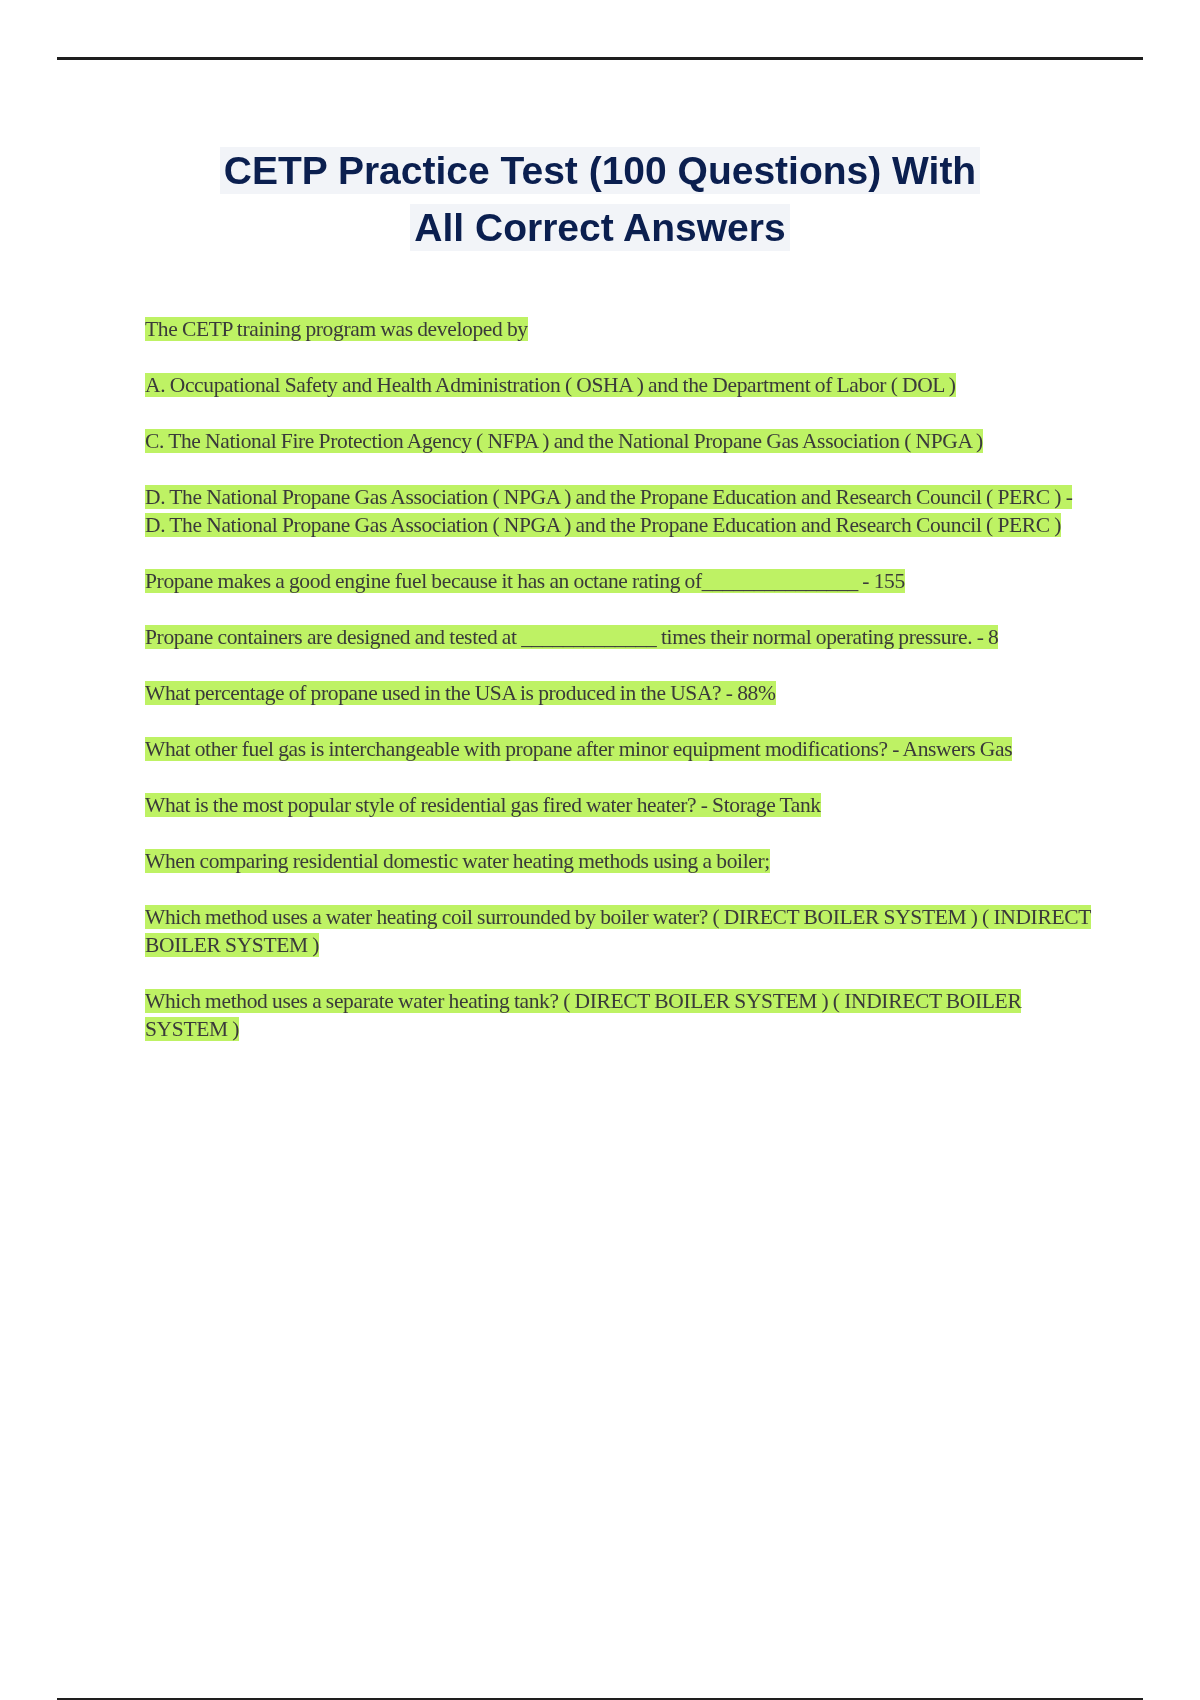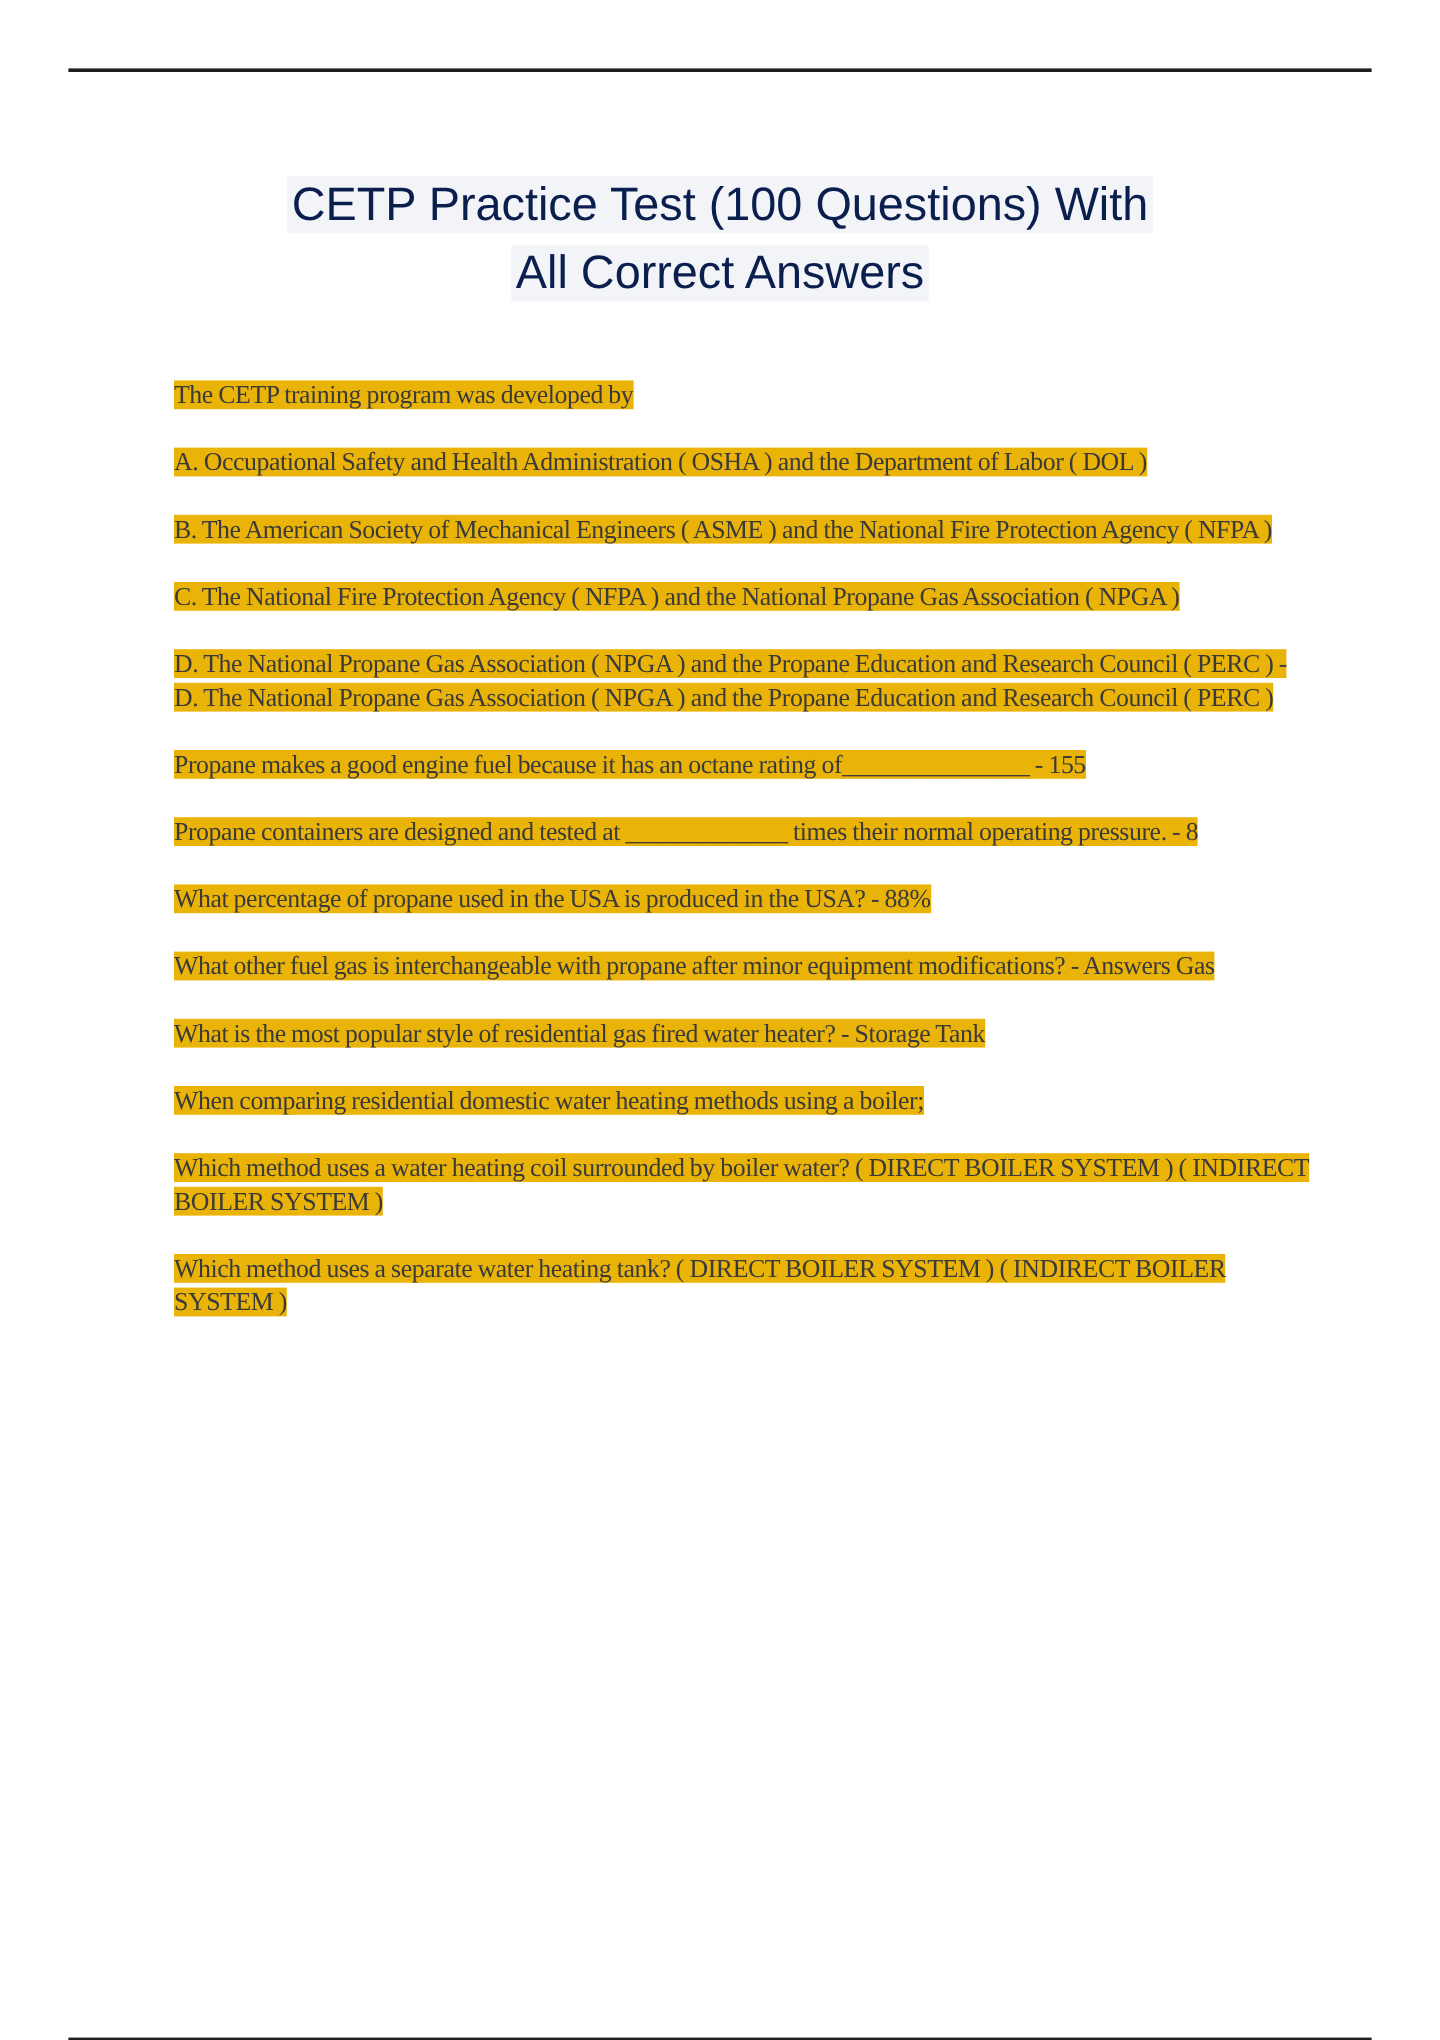--- a/index.html
+++ b/index.html
@@ -23,21 +23,21 @@
     .rule.top { top: 57px; }
     .rule.bottom { top: 1698px; }
 
     .title {
       position: absolute;
       top: 142px;
       left: 60px;
       width: 1080px;
       text-align: center;
       font-family: "Liberation Sans", sans-serif;
-      font-weight: normal;
+      font-weight: bold;
       font-size: 39px;
       line-height: 57px;
       color: #0b1f4f;
     }
     .title span {
       background: #f2f4f8;
       padding: 2px 4px;
     }
 
     .content {
@@ -49,39 +49,38 @@
       font-size: 21.5px;
       line-height: 28px;
       color: #3a3a3a;
       letter-spacing: -0.35px;
       word-spacing: -0.5px;
     }
     .para {
       margin: 0 0 28px 0;
     }
     .para span {
-      background: #eab308;
+      background: #bef264;
       box-decoration-break: clone;
       -webkit-box-decoration-break: clone;
     }
   </style>
 </head>
 <body>
 
 <div class="rule top"></div>
 
 <div class="title">
   <span>CETP Practice Test (100 Questions) With</span><br>
   <span>All Correct Answers</span>
 </div>
 
 <div class="content">
   <p class="para"><span>The CETP training program was developed by</span></p>
   <p class="para"><span>A. Occupational Safety and Health Administration ( OSHA ) and the Department of Labor ( DOL )</span></p>
-  <p class="para"><span>B. The American Society of Mechanical Engineers ( ASME ) and the National Fire Protection Agency ( NFPA )</span></p>
   <p class="para"><span>C. The National Fire Protection Agency ( NFPA ) and the National Propane Gas Association ( NPGA )</span></p>
   <p class="para"><span>D. The National Propane Gas Association ( NPGA ) and the Propane Education and Research Council ( PERC ) - D. The National Propane Gas Association ( NPGA ) and the Propane Education and Research Council ( PERC )</span></p>
   <p class="para"><span>Propane makes a good engine fuel because it has an octane rating of_______________ - 155</span></p>
   <p class="para"><span>Propane containers are designed and tested at _____________ times their normal operating pressure. - 8</span></p>
   <p class="para"><span>What percentage of propane used in the USA is produced in the USA? - 88%</span></p>
   <p class="para"><span>What other fuel gas is interchangeable with propane after minor equipment modifications? - Answers Gas</span></p>
   <p class="para"><span>What is the most popular style of residential gas fired water heater? - Storage Tank</span></p>
   <p class="para"><span>When comparing residential domestic water heating methods using a boiler;</span></p>
   <p class="para"><span>Which method uses a water heating coil surrounded by boiler water? ( DIRECT BOILER SYSTEM ) ( INDIRECT BOILER SYSTEM )</span></p>
   <p class="para"><span>Which method uses a separate water heating tank? ( DIRECT BOILER SYSTEM ) ( INDIRECT BOILER SYSTEM )</span></p>

